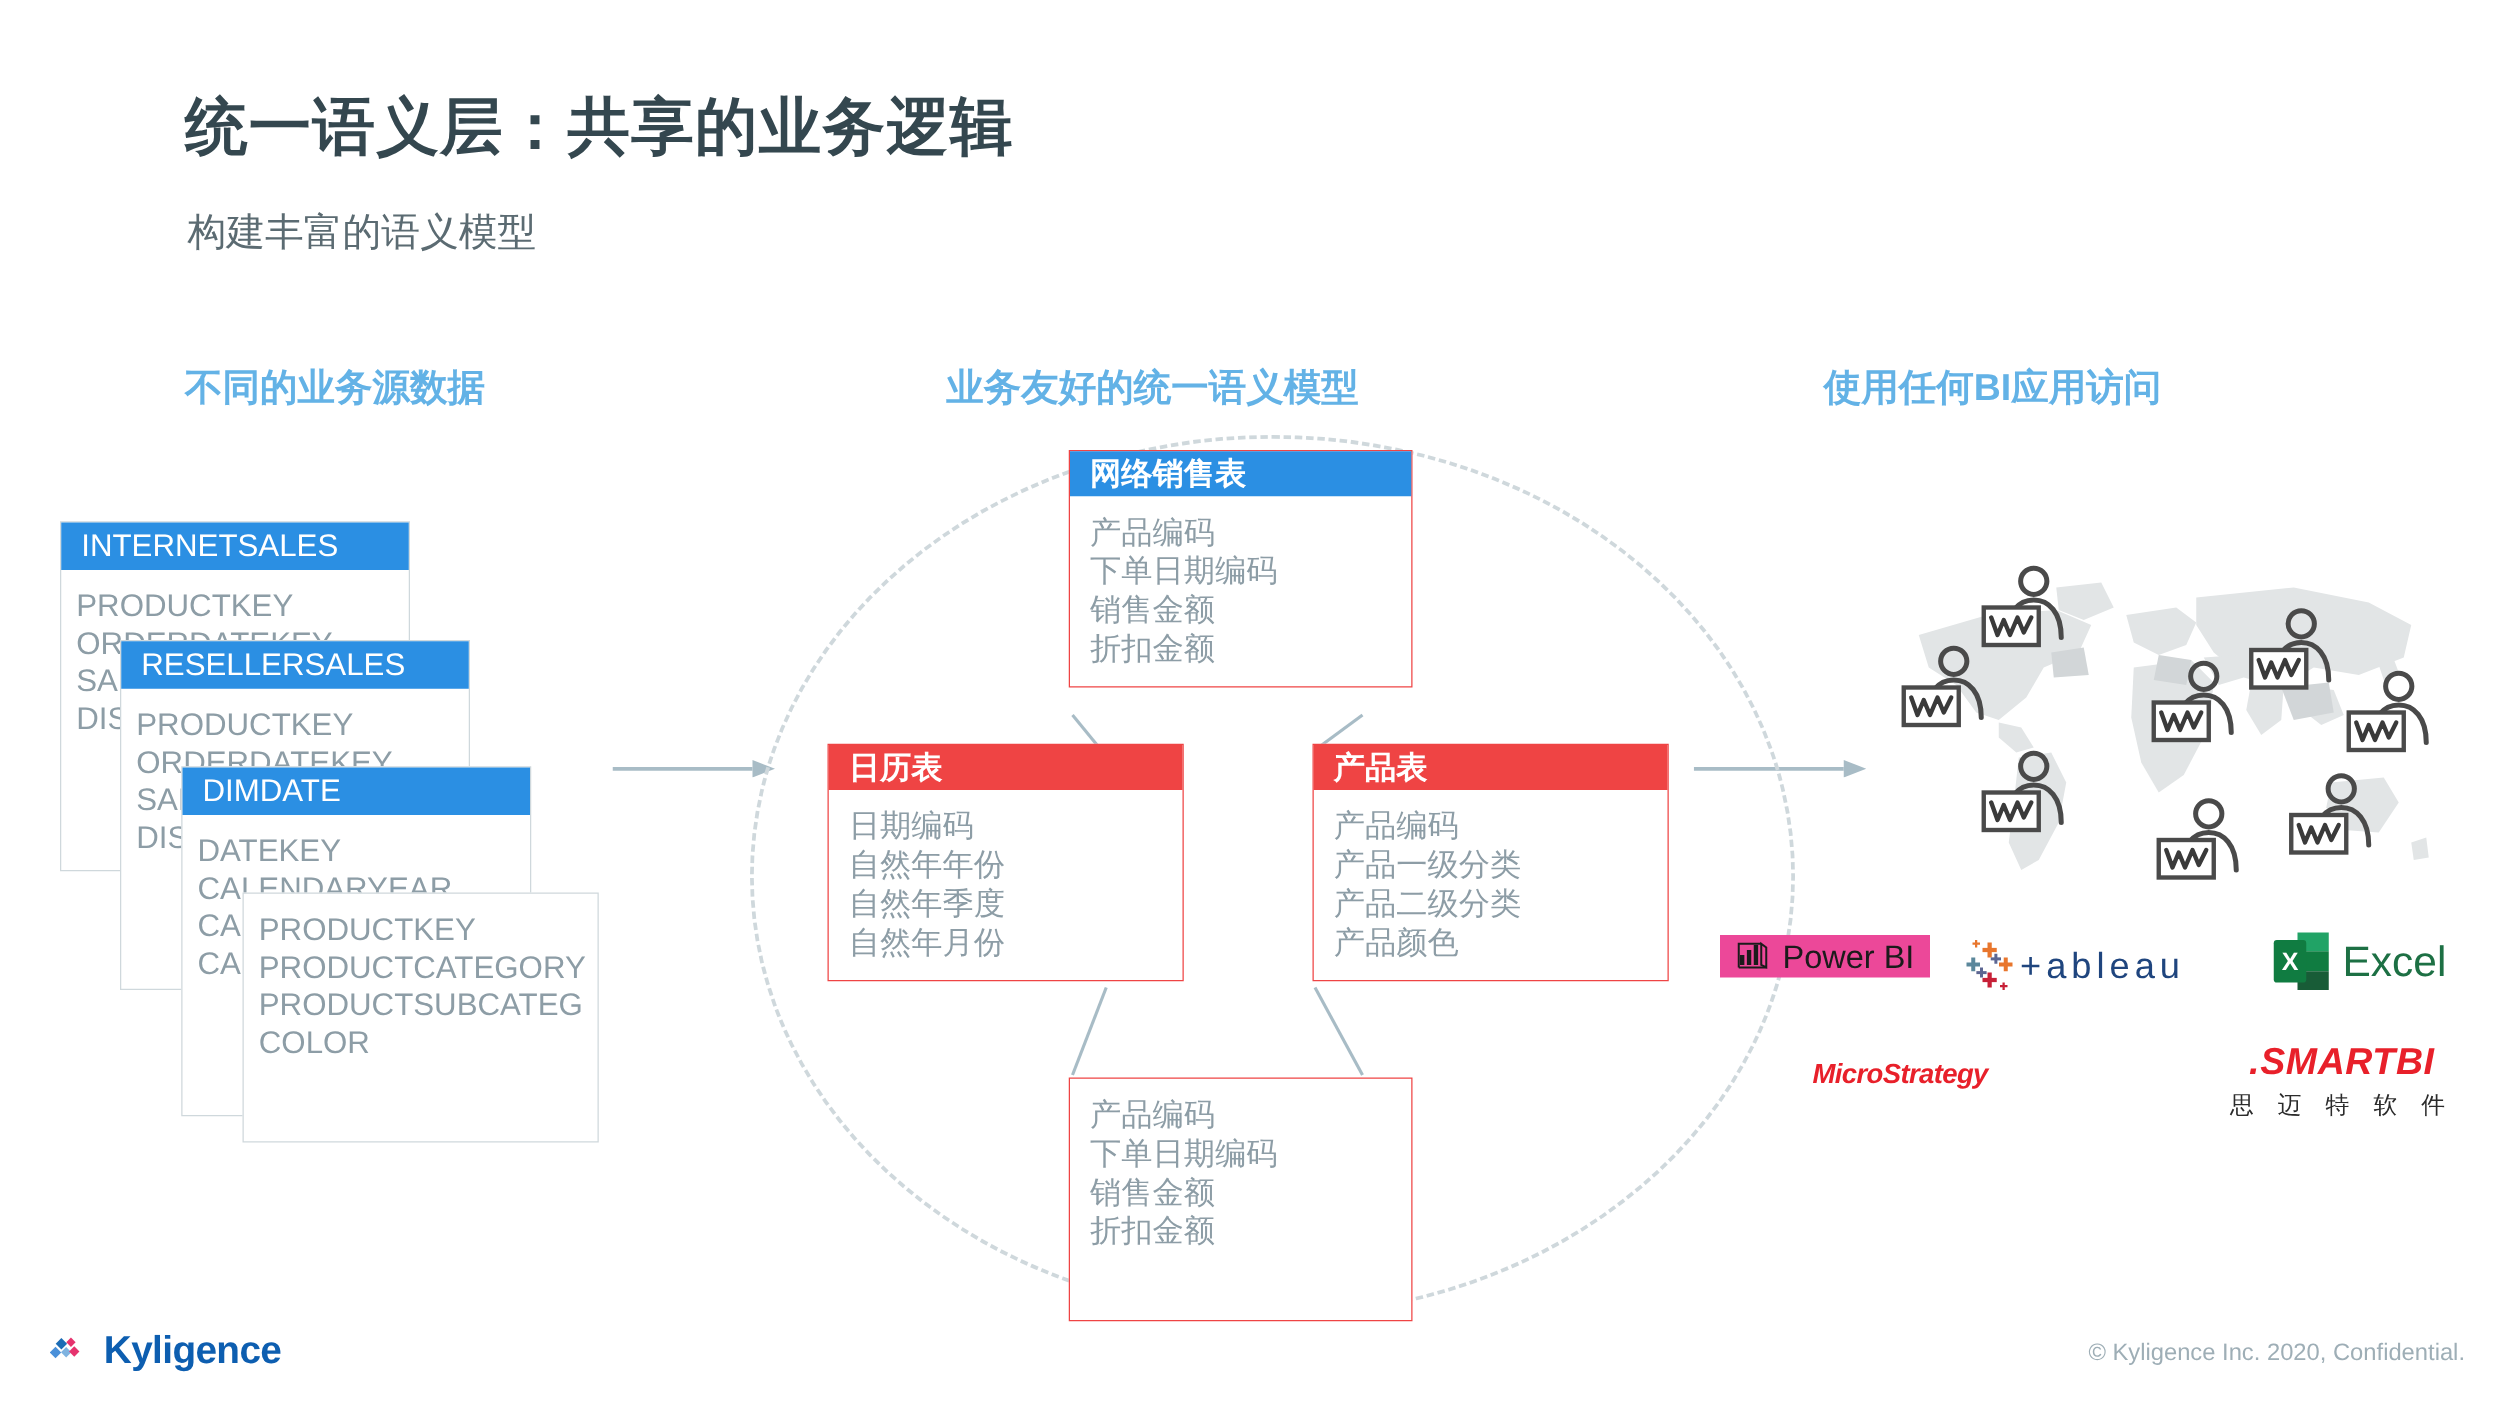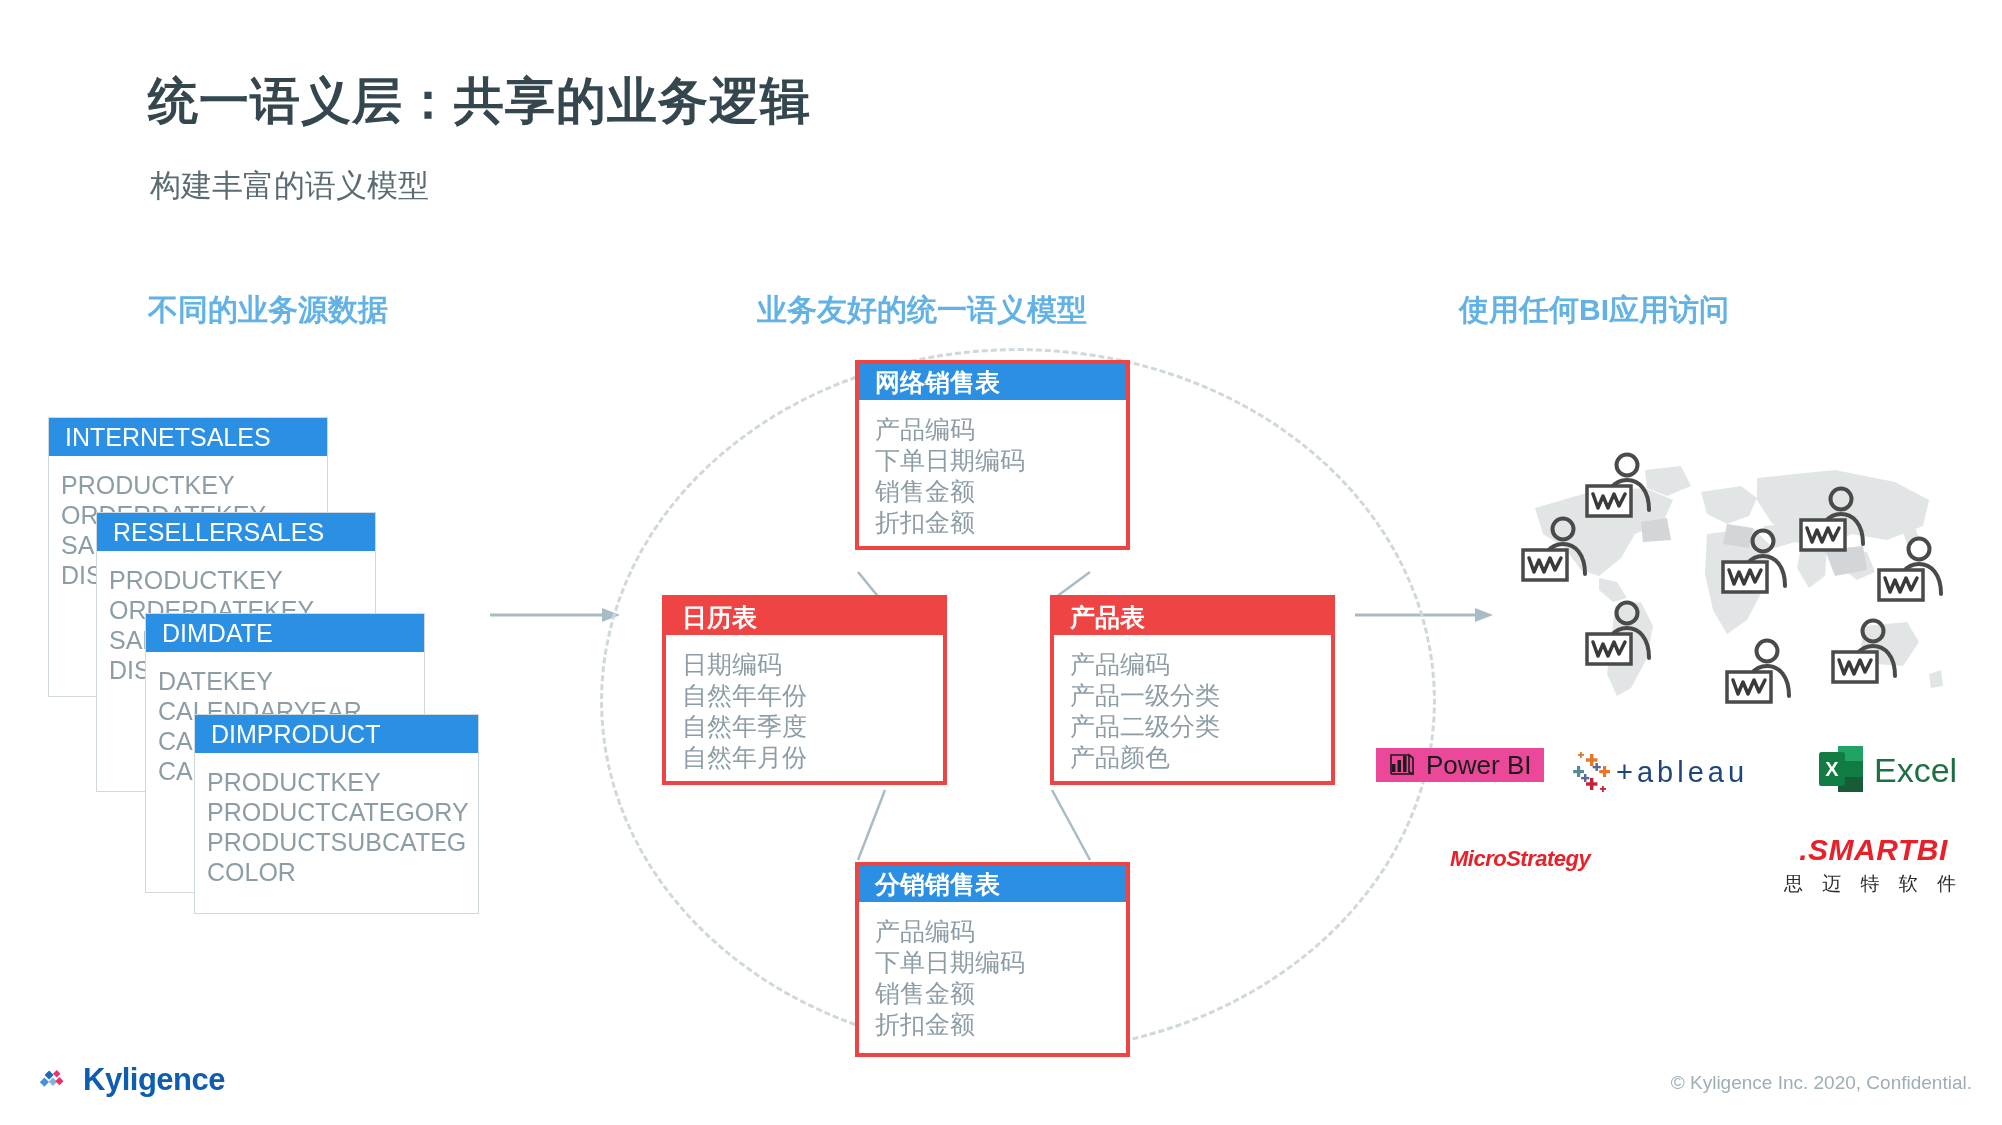--- a/index.html
+++ b/index.html
@@ -64,21 +64,21 @@
   
   #cloud{
     left:600px; top:348px; width:830px; height:700px;
     border:3px dashed #cfd8dc;
     border-radius:50%;
   }
 
   
   .sem-table{
     background:#ffffff;
-    border:4px solid #ef4444;
+    border:1px solid #ef4444;
     box-sizing:border-box;
   }
   .sem-head{
     color:#ffffff;
     font-size:25px;
     font-weight:bold;
     height:36px;
     line-height:36px;
     padding-left:16px;
     box-sizing:border-box;
@@ -176,21 +176,20 @@
   <div class="src-head">DIMDATE</div>
   <div class="src-body">
     <div class="src-field">DATEKEY</div>
     <div class="src-field">CALENDARYEAR</div>
     <div class="src-field">CALENDARQUARTER</div>
     <div class="src-field">CALENDARMONTH</div>
   </div>
 </div>
 
 <div class="abs src-table" id="src-3">
-  <div class="src-head">DIMPRODUCT</div>
   <div class="src-body">
     <div class="src-field">PRODUCTKEY</div>
     <div class="src-field">PRODUCTCATEGORY</div>
     <div class="src-field">PRODUCTSUBCATEG</div>
     <div class="src-field">COLOR</div>
   </div>
 </div>
 
 <svg class="abs" id="arrow-1" viewBox="0 0 130 14">
   <line x1="0" y1="7" x2="112" y2="7" stroke="#a8bcc6" stroke-width="3"></line>
@@ -236,21 +235,20 @@
   <div class="sem-head teal">产品表</div>
   <div class="sem-body">
     <div class="sem-field">产品编码</div>
     <div class="sem-field">产品一级分类</div>
     <div class="sem-field">产品二级分类</div>
     <div class="sem-field">产品颜色</div>
   </div>
 </div>
 
 <div class="abs sem-table" id="sem-3">
-  <div class="sem-head blue">分销销售表</div>
   <div class="sem-body">
     <div class="sem-field">产品编码</div>
     <div class="sem-field">下单日期编码</div>
     <div class="sem-field">销售金额</div>
     <div class="sem-field">折扣金额</div>
   </div>
 </div>
 
 <div class="abs" id="map-wrap">
   <svg class="abs" id="map-svg" viewBox="0 0 470 290">

